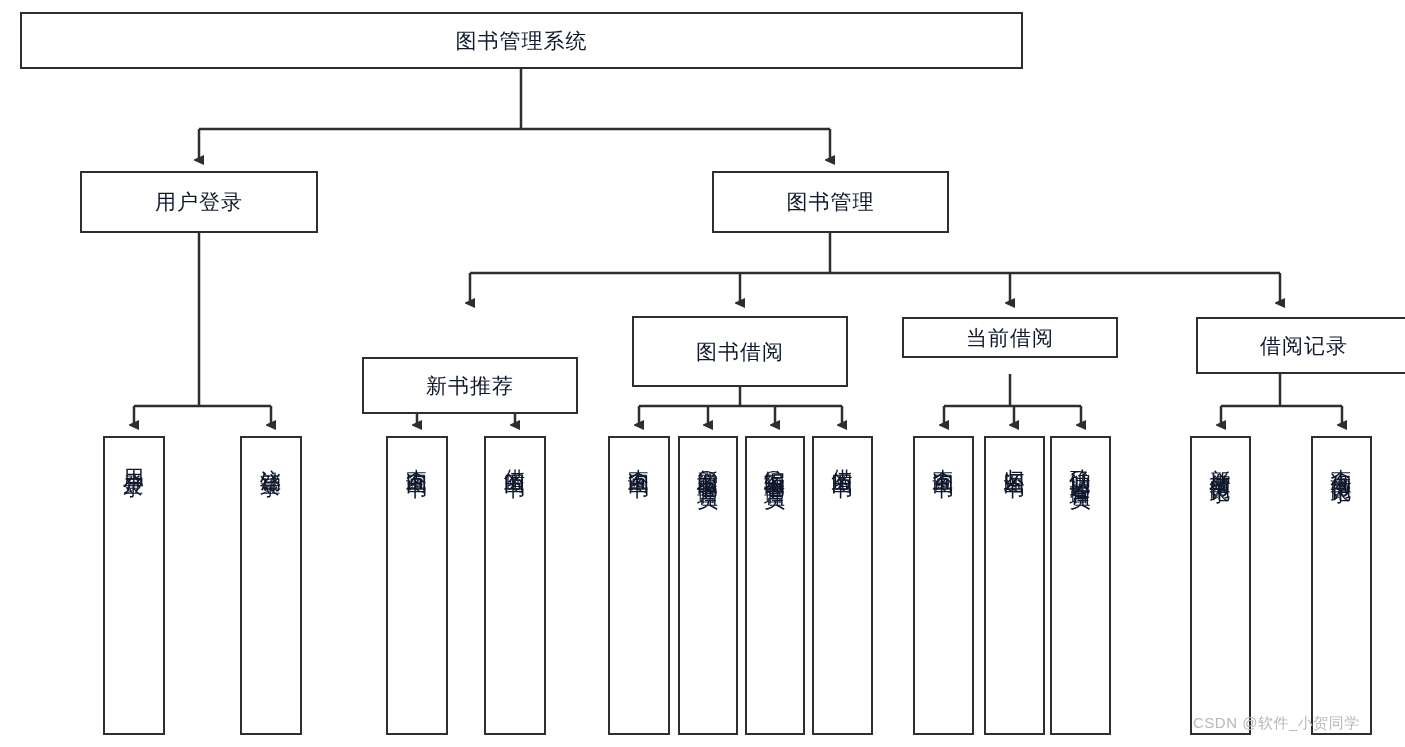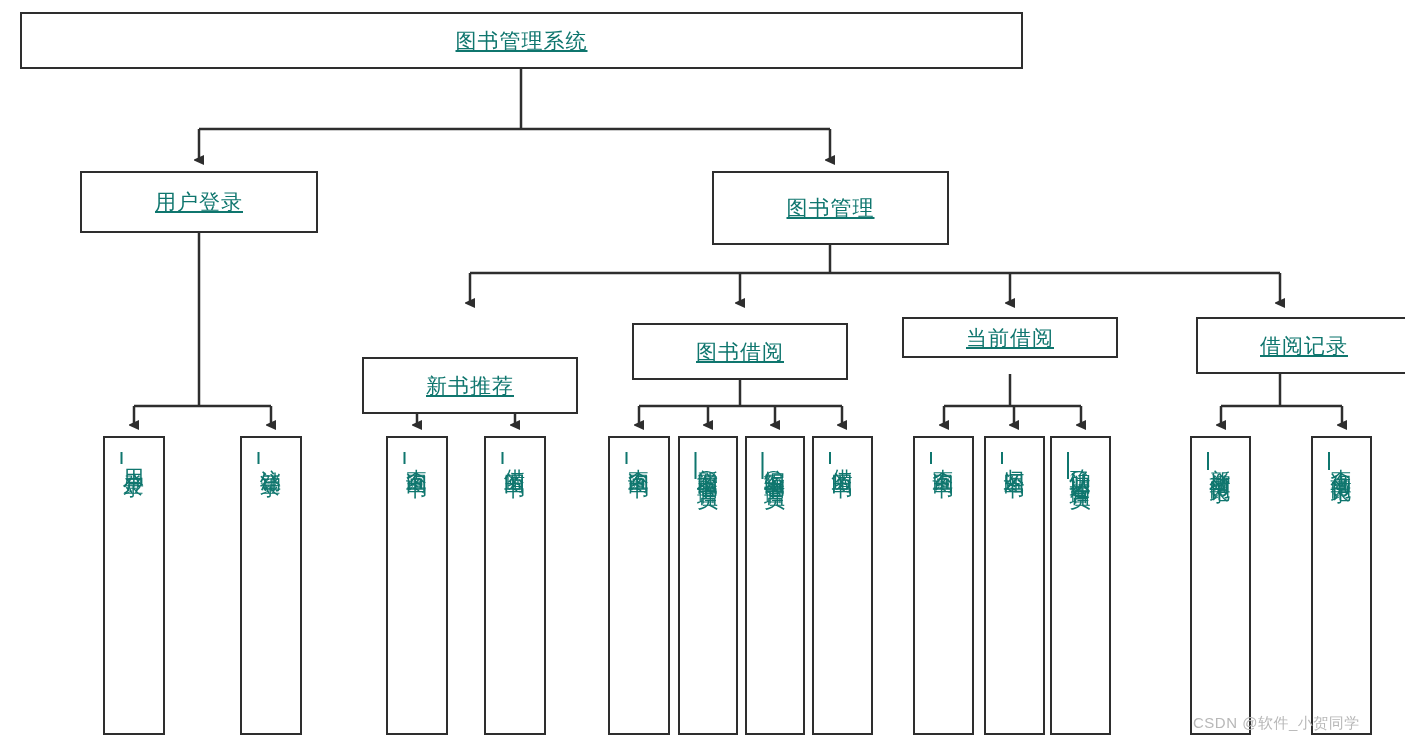--- a/index.html
+++ b/index.html
@@ -26,22 +26,21 @@
     pointer-events: none;
   }
   .node {
     position: absolute;
     box-sizing: border-box;
     background: #ffffff;
     border: 2px solid #2e2e2e;
     display: flex;
     align-items: center;
     justify-content: center;
-    color: #0f766e;
-    text-decoration: underline;
+    color: #0f172a;
   }
   .node .label {
     display: block;
     text-align: center;
     line-height: 1.12;
     letter-spacing: 1px;
   }
   .node.horiz .label {
     font-size: 21px;
     writing-mode: horizontal-tb;
@@ -120,28 +119,28 @@
     </g>
   </svg>
 
   <div class="node horiz" style="left:20px; top:12px; width:1003px; height:57px;">
     <span class="label">图书管理系统</span>
   </div>
 
   <div class="node horiz" style="left:80px; top:171px; width:238px; height:62px;">
     <span class="label">用户登录</span>
   </div>
-  <div class="node horiz" style="left:712px; top:171px; width:237px; height:74px;">
+  <div class="node horiz" style="left:712px; top:171px; width:237px; height:62px;">
     <span class="label">图书管理</span>
   </div>
 
   <div class="node horiz" style="left:362px; top:317px; width:216px; height:57px;margin-top:40px;">
     <span class="label">新书推荐</span>
   </div>
-  <div class="node horiz" style="left:632px; top:323px; width:216px; height:57px;">
+  <div class="node horiz" style="left:632px; top:316px; width:216px; height:71px;">
     <span class="label">图书借阅</span>
   </div>
   <div class="node horiz" style="left:902px; top:317px; width:216px; height:41px;">
     <span class="label">当前借阅</span>
   </div>
   <div class="node horiz" style="left:1172px; top:317px; width:216px; height:57px;margin-left:24px;">
     <span class="label">借阅记录</span>
   </div>
 
   <div class="node vert" style="left:103px; top:436px; width:62px; height:299px;">

